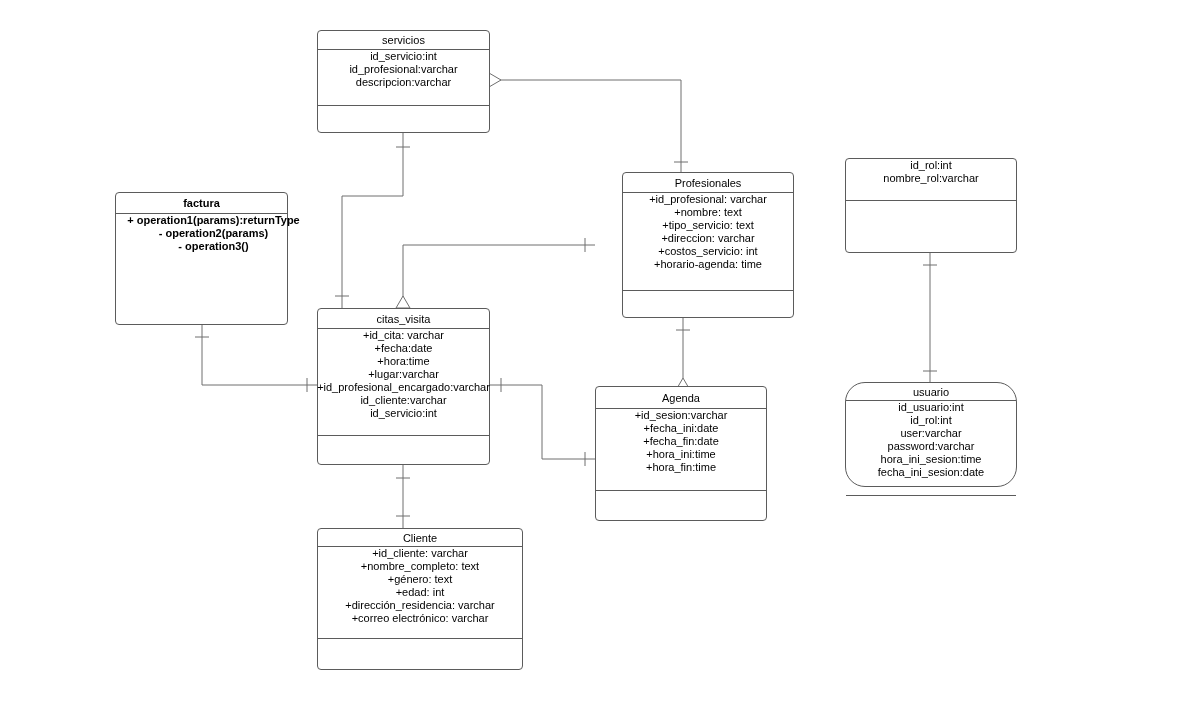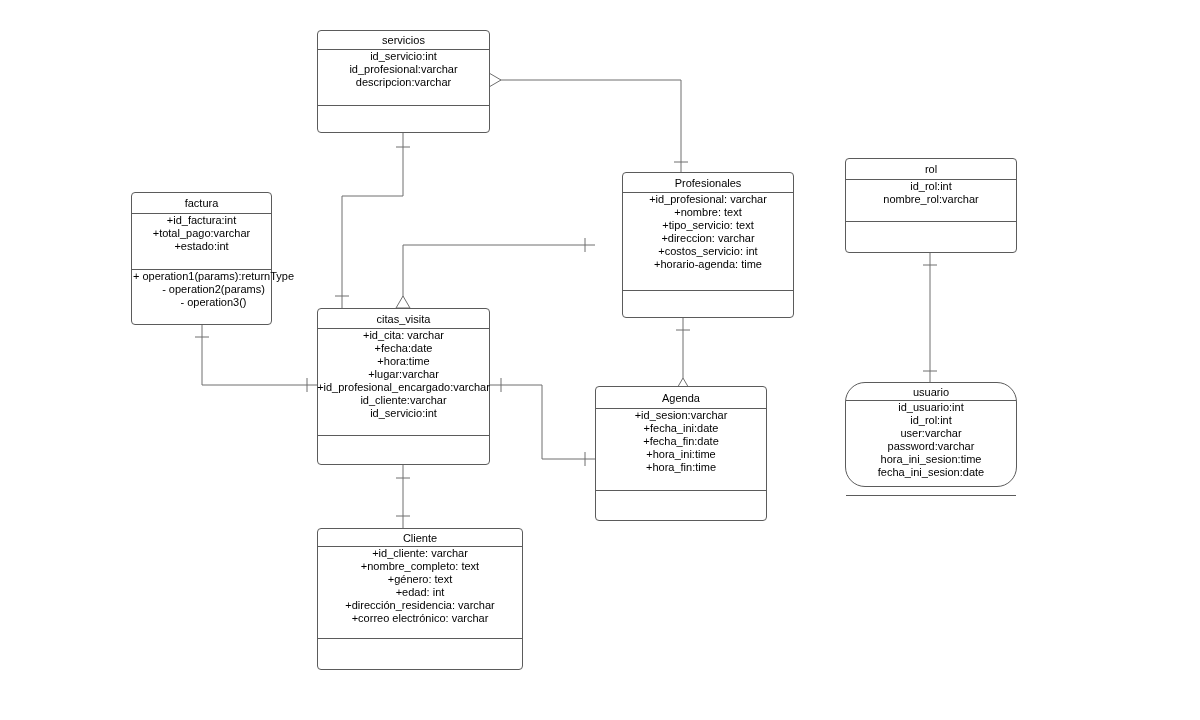--- a/index.html
+++ b/index.html
@@ -73,47 +73,41 @@
   <div id="boxes">
       <div class="uml-box" style="left: 317px; top: 30px; width: 173px; height: 103px;">
         <div class="uml-title" style="height: 19px;">servicios</div>
         <div class="uml-section" style="height: 56px;">
           <div class="uml-line">id_servicio:int</div>
           <div class="uml-line">id_profesional:varchar</div>
           <div class="uml-line">descripcion:varchar</div>
         </div>
         <div class="uml-empty"></div>
       </div>
-      <div class="uml-box" style="left: 131px; top: 192px; width: 141px; height: 133px;">
+      <div class="uml-box" style="left: 115px; top: 192px; width: 173px; height: 133px; font-weight: bold;">
         <div class="uml-title" style="height: 21px;">factura</div>
-        <div class="uml-section" style="height: 56px;">
-          <div class="uml-line">+id_factura:int</div>
-          <div class="uml-line">+total_pago:varchar</div>
-          <div class="uml-line">+estado:int</div>
-        </div>
         <div class="uml-section last">
           <div class="uml-line">+ operation1(params):returnType</div>
           <div class="uml-line">- operation2(params)</div>
           <div class="uml-line">- operation3()</div>
         </div>
       </div>
       <div class="uml-box" style="left: 595px; top: 172px; width: 172px; height: 146px; margin-left: 27px;">
         <div class="uml-title" style="height: 20px;">Profesionales</div>
         <div class="uml-section" style="height: 98px;">
           <div class="uml-line">+id_profesional: varchar</div>
           <div class="uml-line">+nombre: text</div>
           <div class="uml-line">+tipo_servicio: text</div>
           <div class="uml-line">+direccion: varchar</div>
           <div class="uml-line">+costos_servicio: int</div>
           <div class="uml-line">+horario-agenda: time</div>
         </div>
         <div class="uml-empty"></div>
       </div>
       <div class="uml-box" style="left: 845px; top: 158px; width: 172px; height: 95px;">
-        <div class="uml-title" style="height: 21px;">rol</div>
         <div class="uml-section" style="height: 42px;">
           <div class="uml-line">id_rol:int</div>
           <div class="uml-line">nombre_rol:varchar</div>
         </div>
         <div class="uml-empty"></div>
       </div>
       <div class="uml-box" style="left: 317px; top: 308px; width: 173px; height: 157px;">
         <div class="uml-title" style="height: 20px;">citas_visita</div>
         <div class="uml-section" style="height: 107px;">
           <div class="uml-line">+id_cita: varchar</div>

